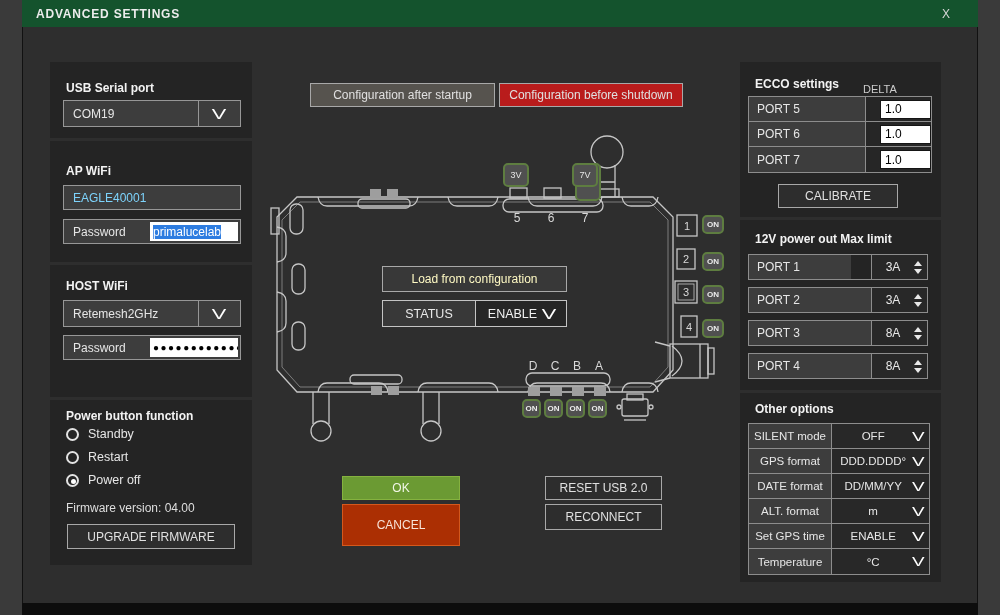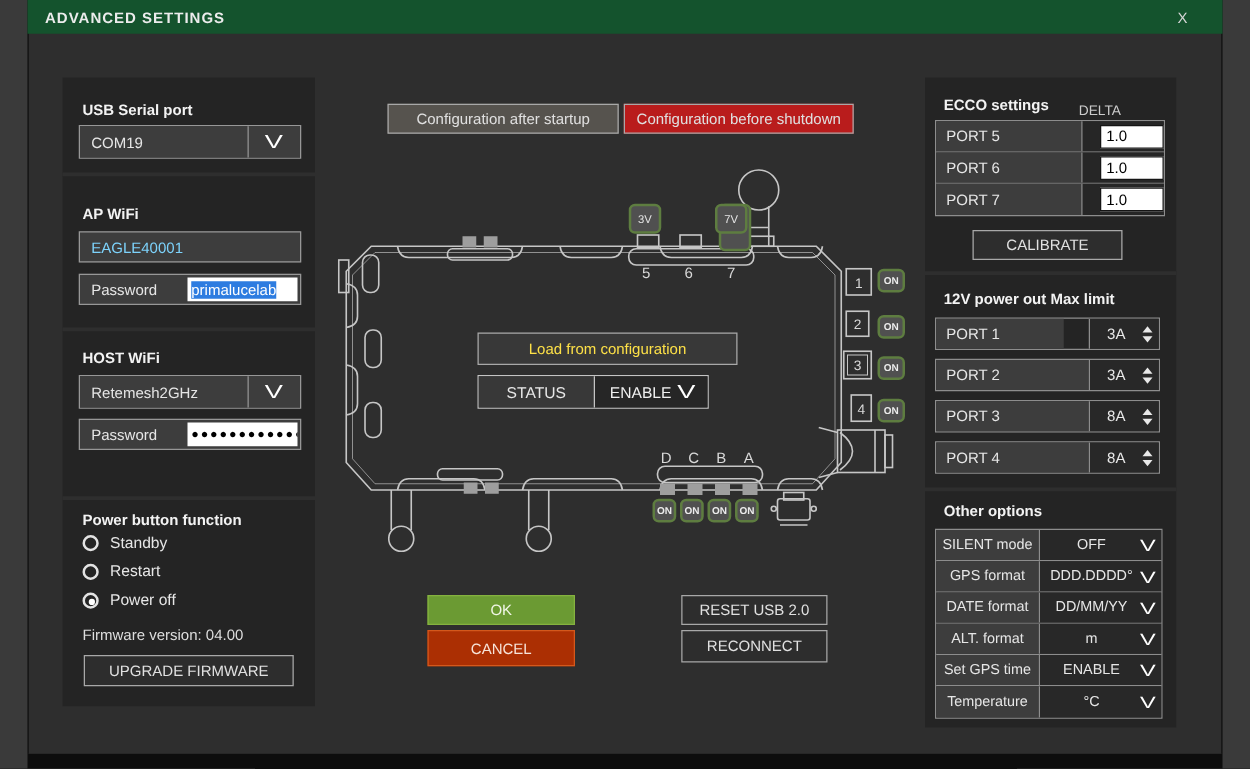--- a/index.html
+++ b/index.html
@@ -235,32 +235,32 @@
   <div class="abs on-btn" style="left:702px;top:215px;width:22px;height:19px;">ON</div>
   <div class="abs on-btn" style="left:702px;top:252px;width:22px;height:19px;">ON</div>
   <div class="abs on-btn" style="left:702px;top:285px;width:22px;height:19px;">ON</div>
   <div class="abs on-btn" style="left:702px;top:319px;width:22px;height:19px;">ON</div>
 
   <div class="abs on-btn" style="left:522px;top:399px;width:19px;height:19px;">ON</div>
   <div class="abs on-btn" style="left:544px;top:399px;width:19px;height:19px;">ON</div>
   <div class="abs on-btn" style="left:566px;top:399px;width:19px;height:19px;">ON</div>
   <div class="abs on-btn" style="left:588px;top:399px;width:19px;height:19px;">ON</div>
 
-  <div class="abs btn mid" style="left:382px;top:266px;width:208px;height:26px;color:#fde047;">Load from configuration</div>
+  <div class="abs btn mid" style="left:382px;top:266px;width:185px;height:26px;color:#fef9c3;">Load from configuration</div>
 
   <div class="abs status-enable" style="left:382px;top:300px;width:185px;height:27px;">
     <div class="half-l">STATUS</div>
     <div class="half-r">
       <span>ENABLE</span>
       <span class="chev-glyph">V</span>
     </div>
   </div>
 
   <div class="abs btn green" style="left:342px;top:476px;width:118px;height:24px;">OK</div>
-  <div class="abs btn red" style="left:342px;top:504px;width:118px;height:29px;">CANCEL</div>
+  <div class="abs btn red" style="left:342px;top:504px;width:118px;height:42px;">CANCEL</div>
   <div class="abs btn" style="left:545px;top:476px;width:117px;height:24px;">RESET USB 2.0</div>
   <div class="abs btn" style="left:545px;top:504px;width:117px;height:26px;">RECONNECT</div>
 
   <div class="abs panel" style="left:740px;top:62px;width:201px;height:520px;"></div>
 
   <div class="abs heading" style="left:755px;top:77px;">ECCO settings</div>
   <div class="abs" style="left:863px;top:83px;color:#cccccc;font-size:11px;">DELTA</div>
 
   <div class="abs tbl" style="left:748px;top:96px;width:184px;">
     <div class="tbl-row">

